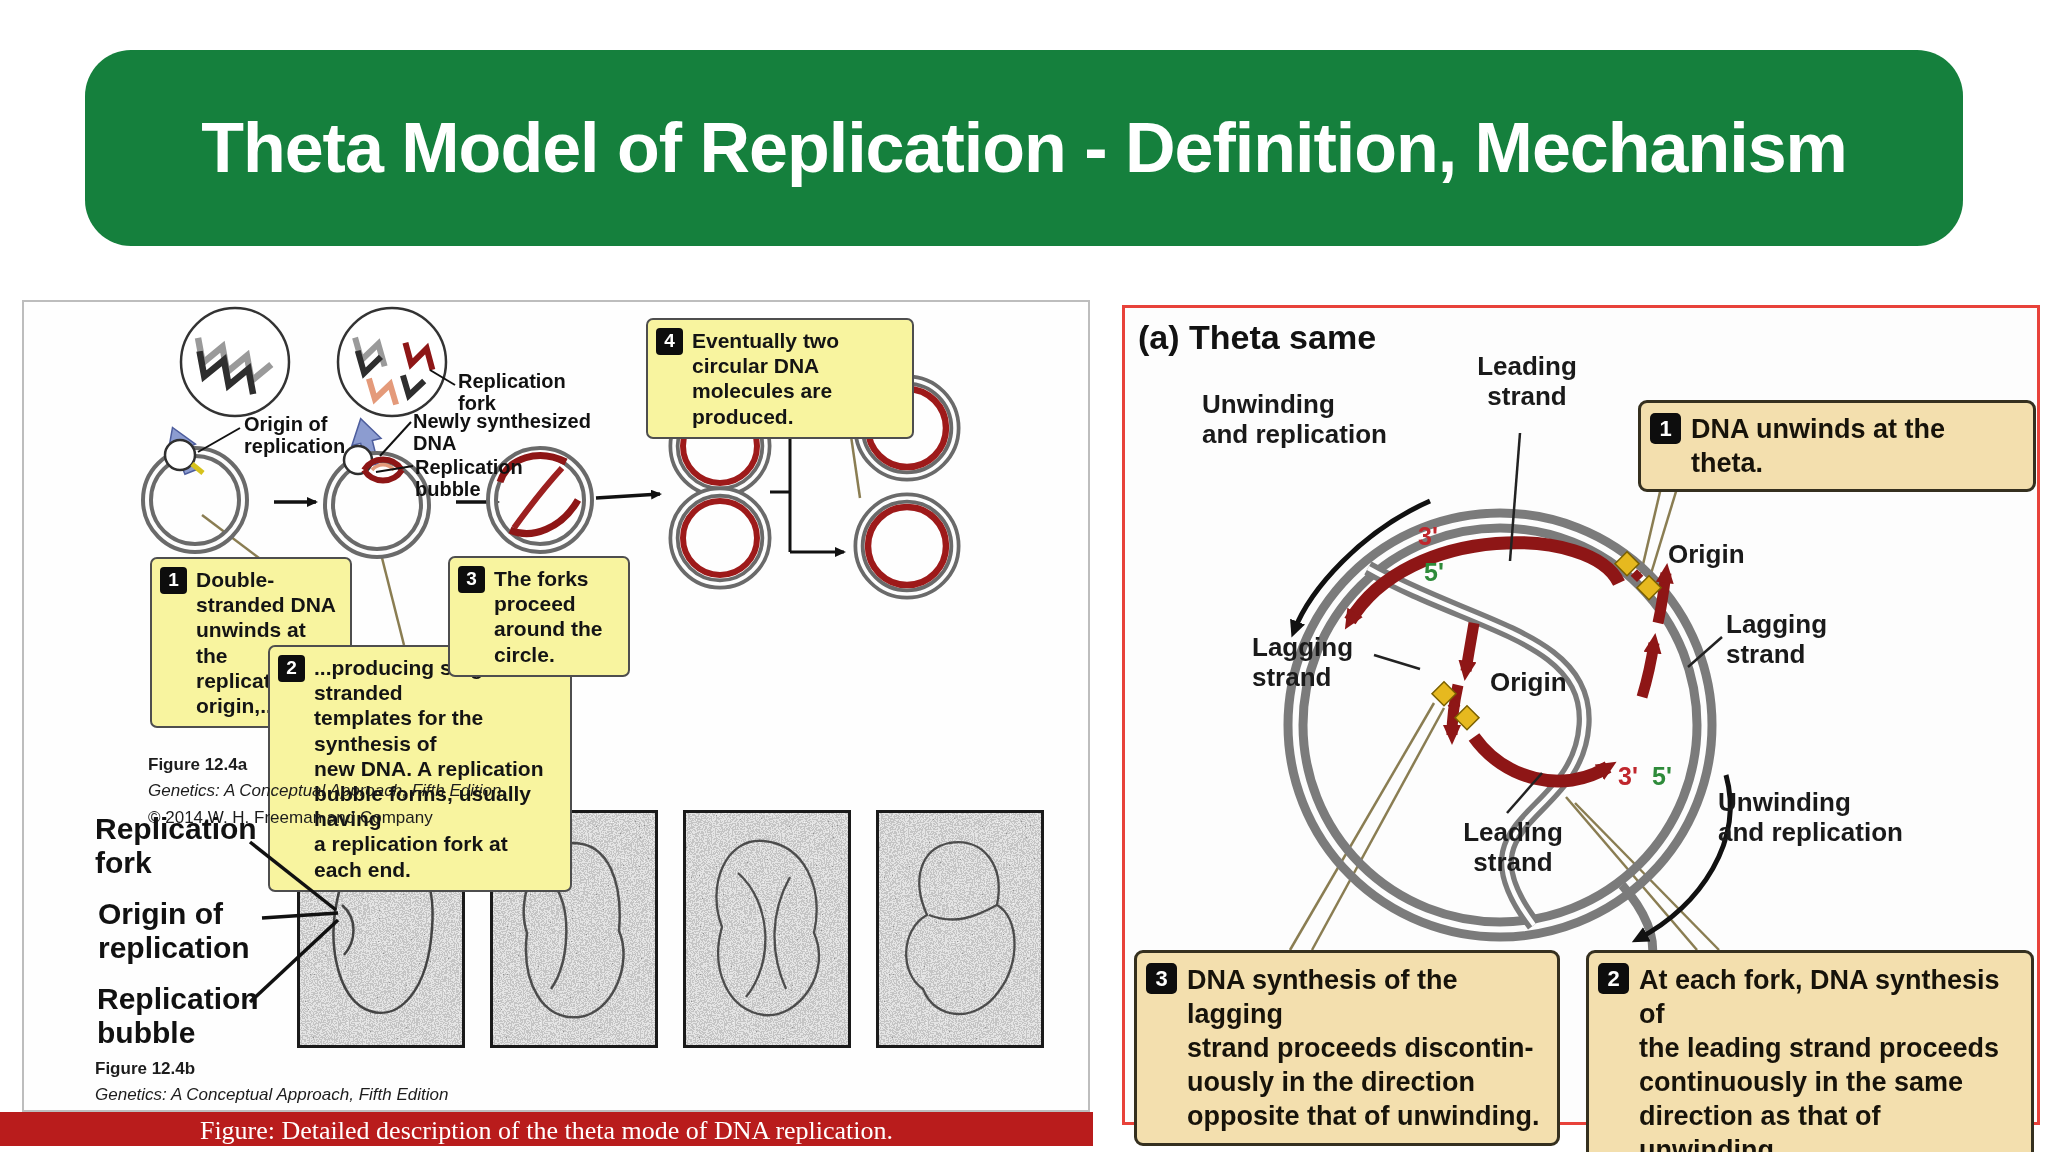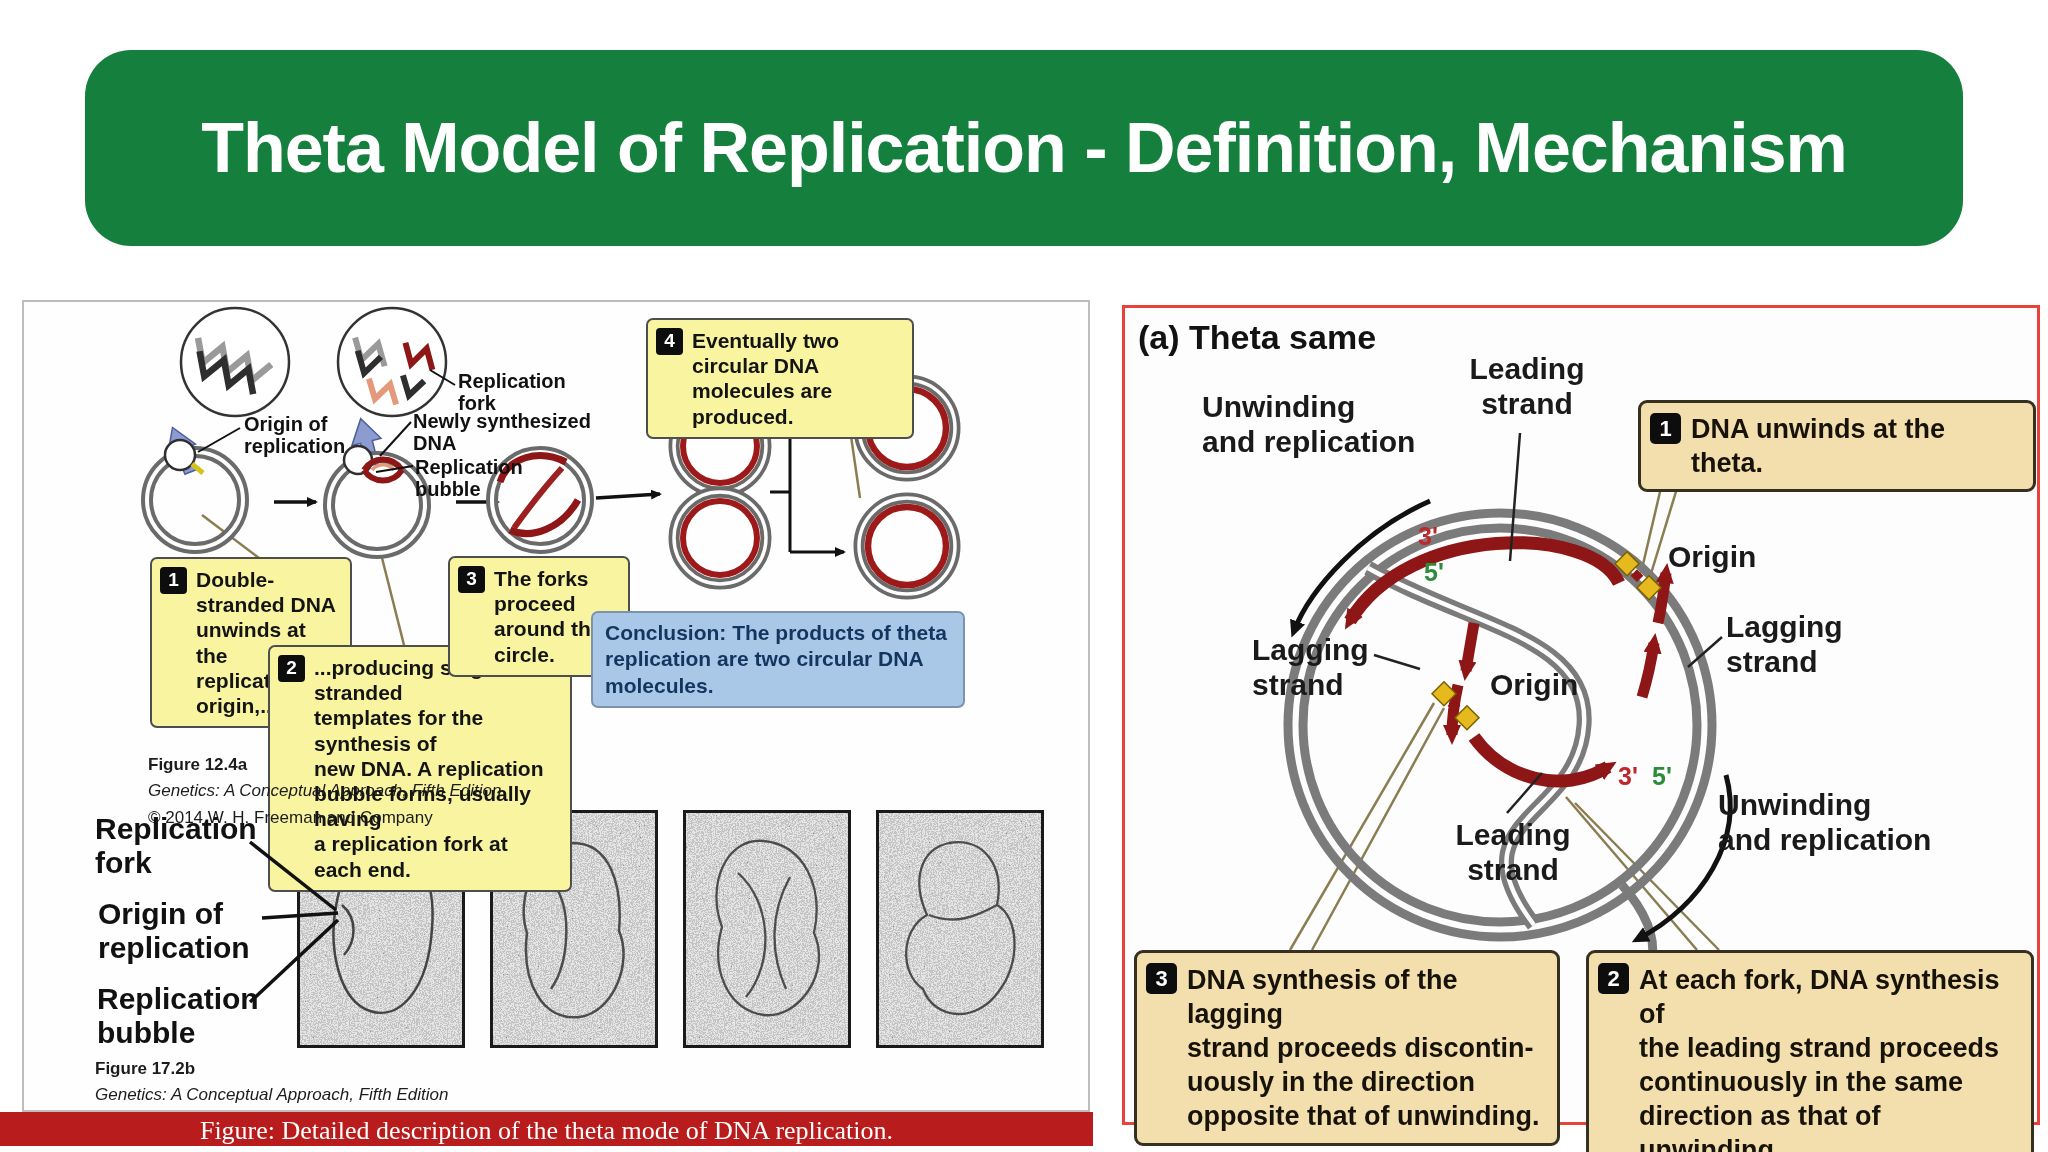--- a/index.html
+++ b/index.html
@@ -33,21 +33,21 @@
   
   .smlabel{font-size:20px;font-weight:bold;color:#111;line-height:1.1;z-index:5;}
   
   .micro{width:168px;height:238px;border:3px solid #1a1a1a;box-sizing:border-box;background:#cfcfcf;z-index:4;}
   
   .caption-bar{left:0;top:1112px;width:1093px;height:34px;background:#b91c1c;display:flex;
                align-items:flex-end;justify-content:center;z-index:7;}
   .caption-bar span{font-family:"Liberation Serif",serif;color:#ffffff;font-size:26px;}
   
   .rp-title{font-size:34px;font-weight:bold;color:#121212;z-index:5;}
-  .rp-label{font-size:30px;font-weight:bold;color:#1a1a1a;line-height:1.15;z-index:5;}
+  .rp-label{font-size:26px;font-weight:bold;color:#1a1a1a;line-height:1.15;z-index:5;}
   .prime{font-size:25px;font-weight:bold;z-index:6;}
   .callout{background:#f3dfae;border:3px solid #35301f;border-radius:9px;box-sizing:border-box;
            padding:10px 12px 10px 50px;font-weight:bold;font-size:27px;line-height:1.26;color:#17130a;z-index:5;}
   .callout .numbadge{width:31px;height:31px;font-size:22px;border-radius:5px;left:9px;top:10px;}
   .c1{padding:9px 14px 9px 50px;}
 </style>
 </head>
 <body>
 
 <div class="page">
@@ -202,22 +202,20 @@
     <div class="numbadge">3</div>
     <div class="pre">The forks proceed
 around the circle.</div>
   </div>
   <div class="abs stepbox" style="left:646px;top:318px;width:268px">
     <div class="numbadge">4</div>
     <div class="pre">Eventually two circular DNA
 molecules are produced.</div>
   </div>
 
-  <div class="abs conclusion pre" style="left:591px;top:611px;width:374px">Conclusion: The products of theta
-replication are two circular DNA molecules.</div>
 
   <div class="abs credit" style="left:148px;top:752px">
     <div class="t">Figure 12.4a</div>
     <div class="s">Genetics: A Conceptual Approach, Fifth Edition</div>
     <div>© 2014 W. H. Freeman and Company</div>
   </div>
 
   <div class="abs biglabel pre" style="left:95px;top:812px">Replication
 fork</div>
   <div class="abs biglabel pre" style="left:98px;top:897px">Origin of
@@ -256,21 +254,21 @@
   </div>
   <div class="abs micro" style="left:876px;top:810px">
     <svg width="162" height="232" viewBox="0 0 162 232">
       <rect width="162" height="232" filter="url(#grain)"></rect>
       <path d="M70,30 C104,24 126,52 118,92 C140,104 142,150 120,178 C98,210 56,208 44,176 C20,160 22,116 48,102 C32,66 42,36 70,30 Z
                M50,102 C76,112 96,104 118,92" fill="none" stroke="#2a2a2a" stroke-width="2.3" opacity="0.8"></path>
     </svg>
   </div>
 
   <div class="abs credit" style="left:95px;top:1056px">
-    <div class="t">Figure 17.2b</div>
+    <div class="t">Figure 12.4b</div>
     <div class="s">Genetics: A Conceptual Approach, Fifth Edition</div>
     <div>© 2014 W. H. Freeman and Company</div>
   </div>
 
   <div class="abs caption-bar">
     <span>Figure: Detailed description of the theta mode of DNA replication.</span>
   </div>
 
   <div class="abs right-panel"></div>
 

